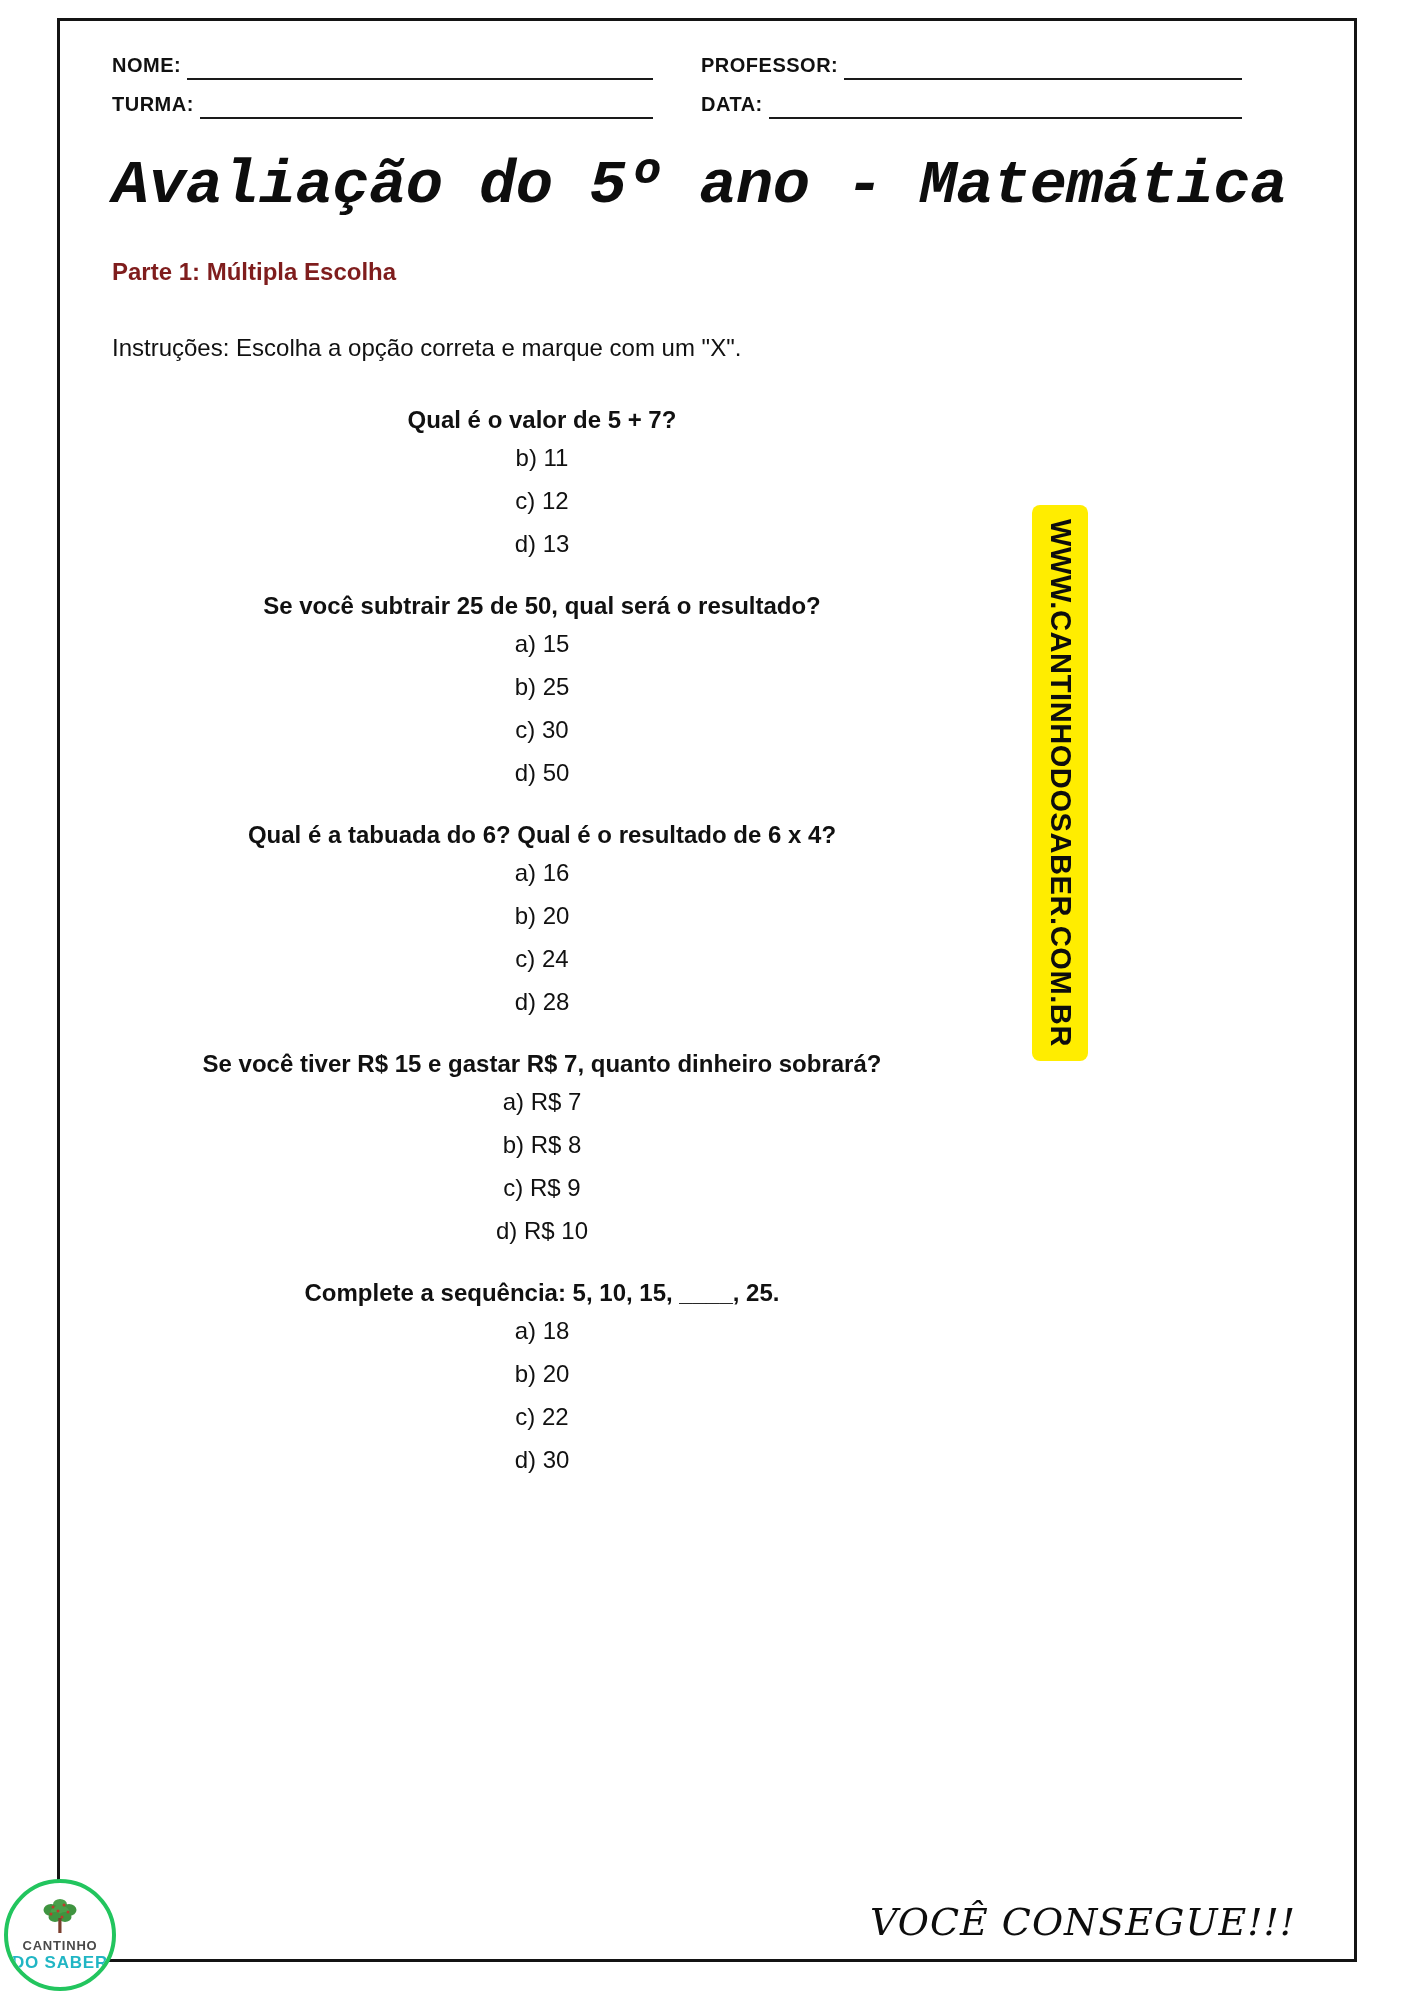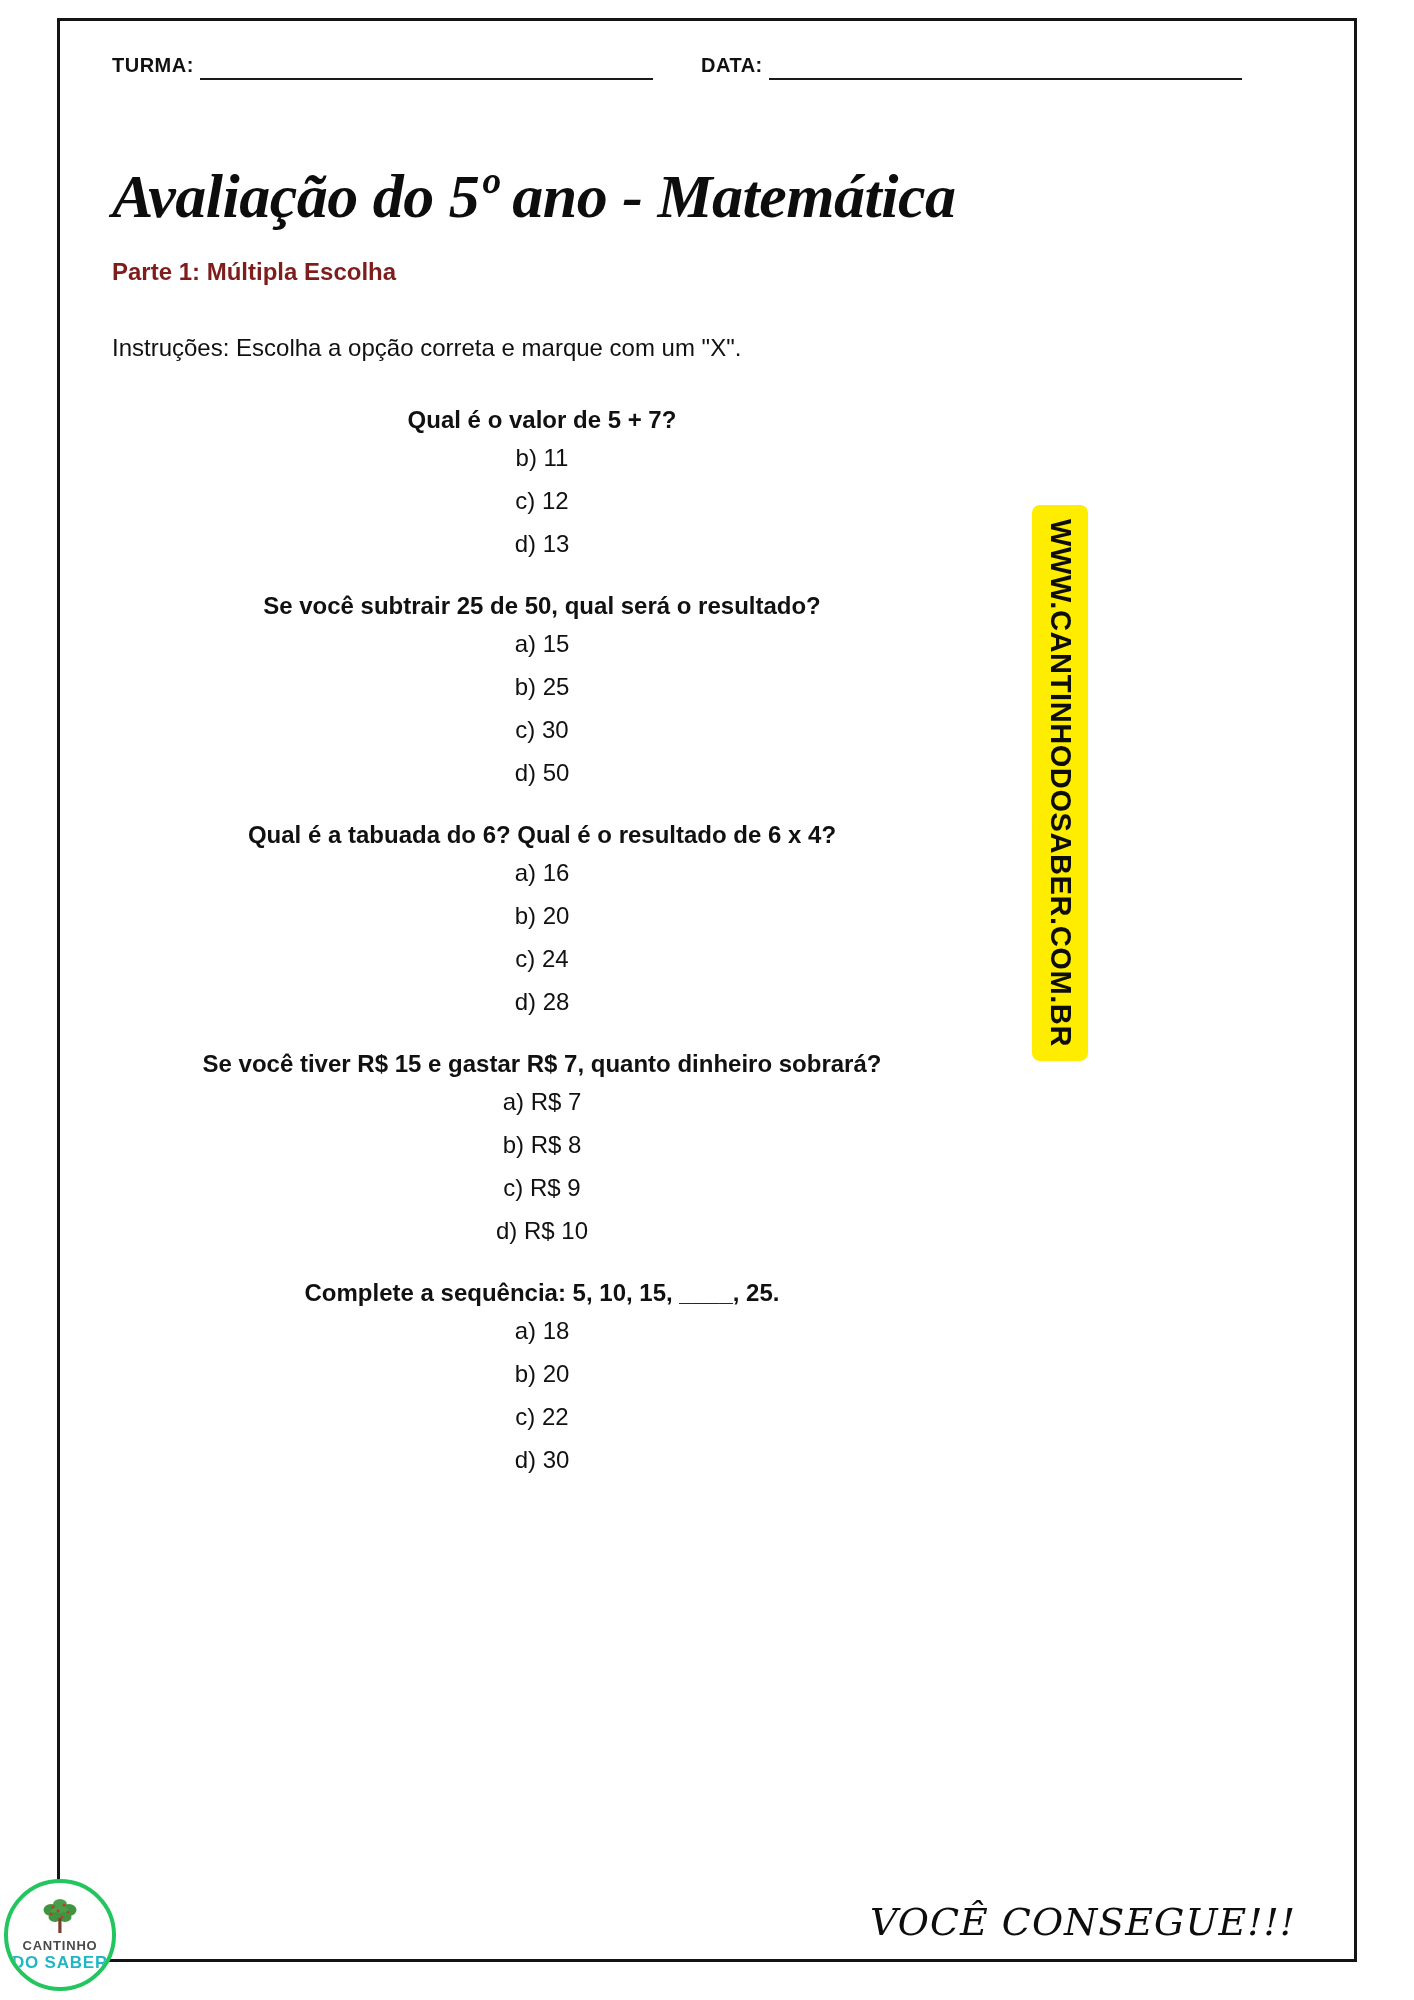--- a/index.html
+++ b/index.html
@@ -58,22 +58,22 @@
     flex: 1 1 auto;
     border-bottom: 2px solid #1a1a1a;
     height: 26px;
     margin-left: 6px;
   }
 
   
   .title {
     position: absolute;
     left: 112px;
-    top: 161px;
-    font-family: Liberation Serif, serif;
+    top: 150px;
+    font-family: Liberation Mono, monospace;
     font-style: italic;
     font-weight: 700;
     font-size: 62px;
     letter-spacing: -0.5px;
     color: #0d0d0d;
     white-space: nowrap;
   }
 
   
   .subtitle {
@@ -193,20 +193,30 @@
   }
 </style>
 </head>
 <body>
 
 <div class="page">
 
   <div class="frame"></div>
 
   <div class="header">
+    <div class="field-row">
+      <div class="field">
+        <span class="field-label">NOME:</span>
+        <span class="field-line"></span>
+      </div>
+      <div class="field">
+        <span class="field-label">PROFESSOR:</span>
+        <span class="field-line"></span>
+      </div>
+    </div>
     <div class="field-row">
       <div class="field">
         <span class="field-label">TURMA:</span>
         <span class="field-line"></span>
       </div>
       <div class="field">
         <span class="field-label">DATA:</span>
         <span class="field-line"></span>
       </div>
     </div>

